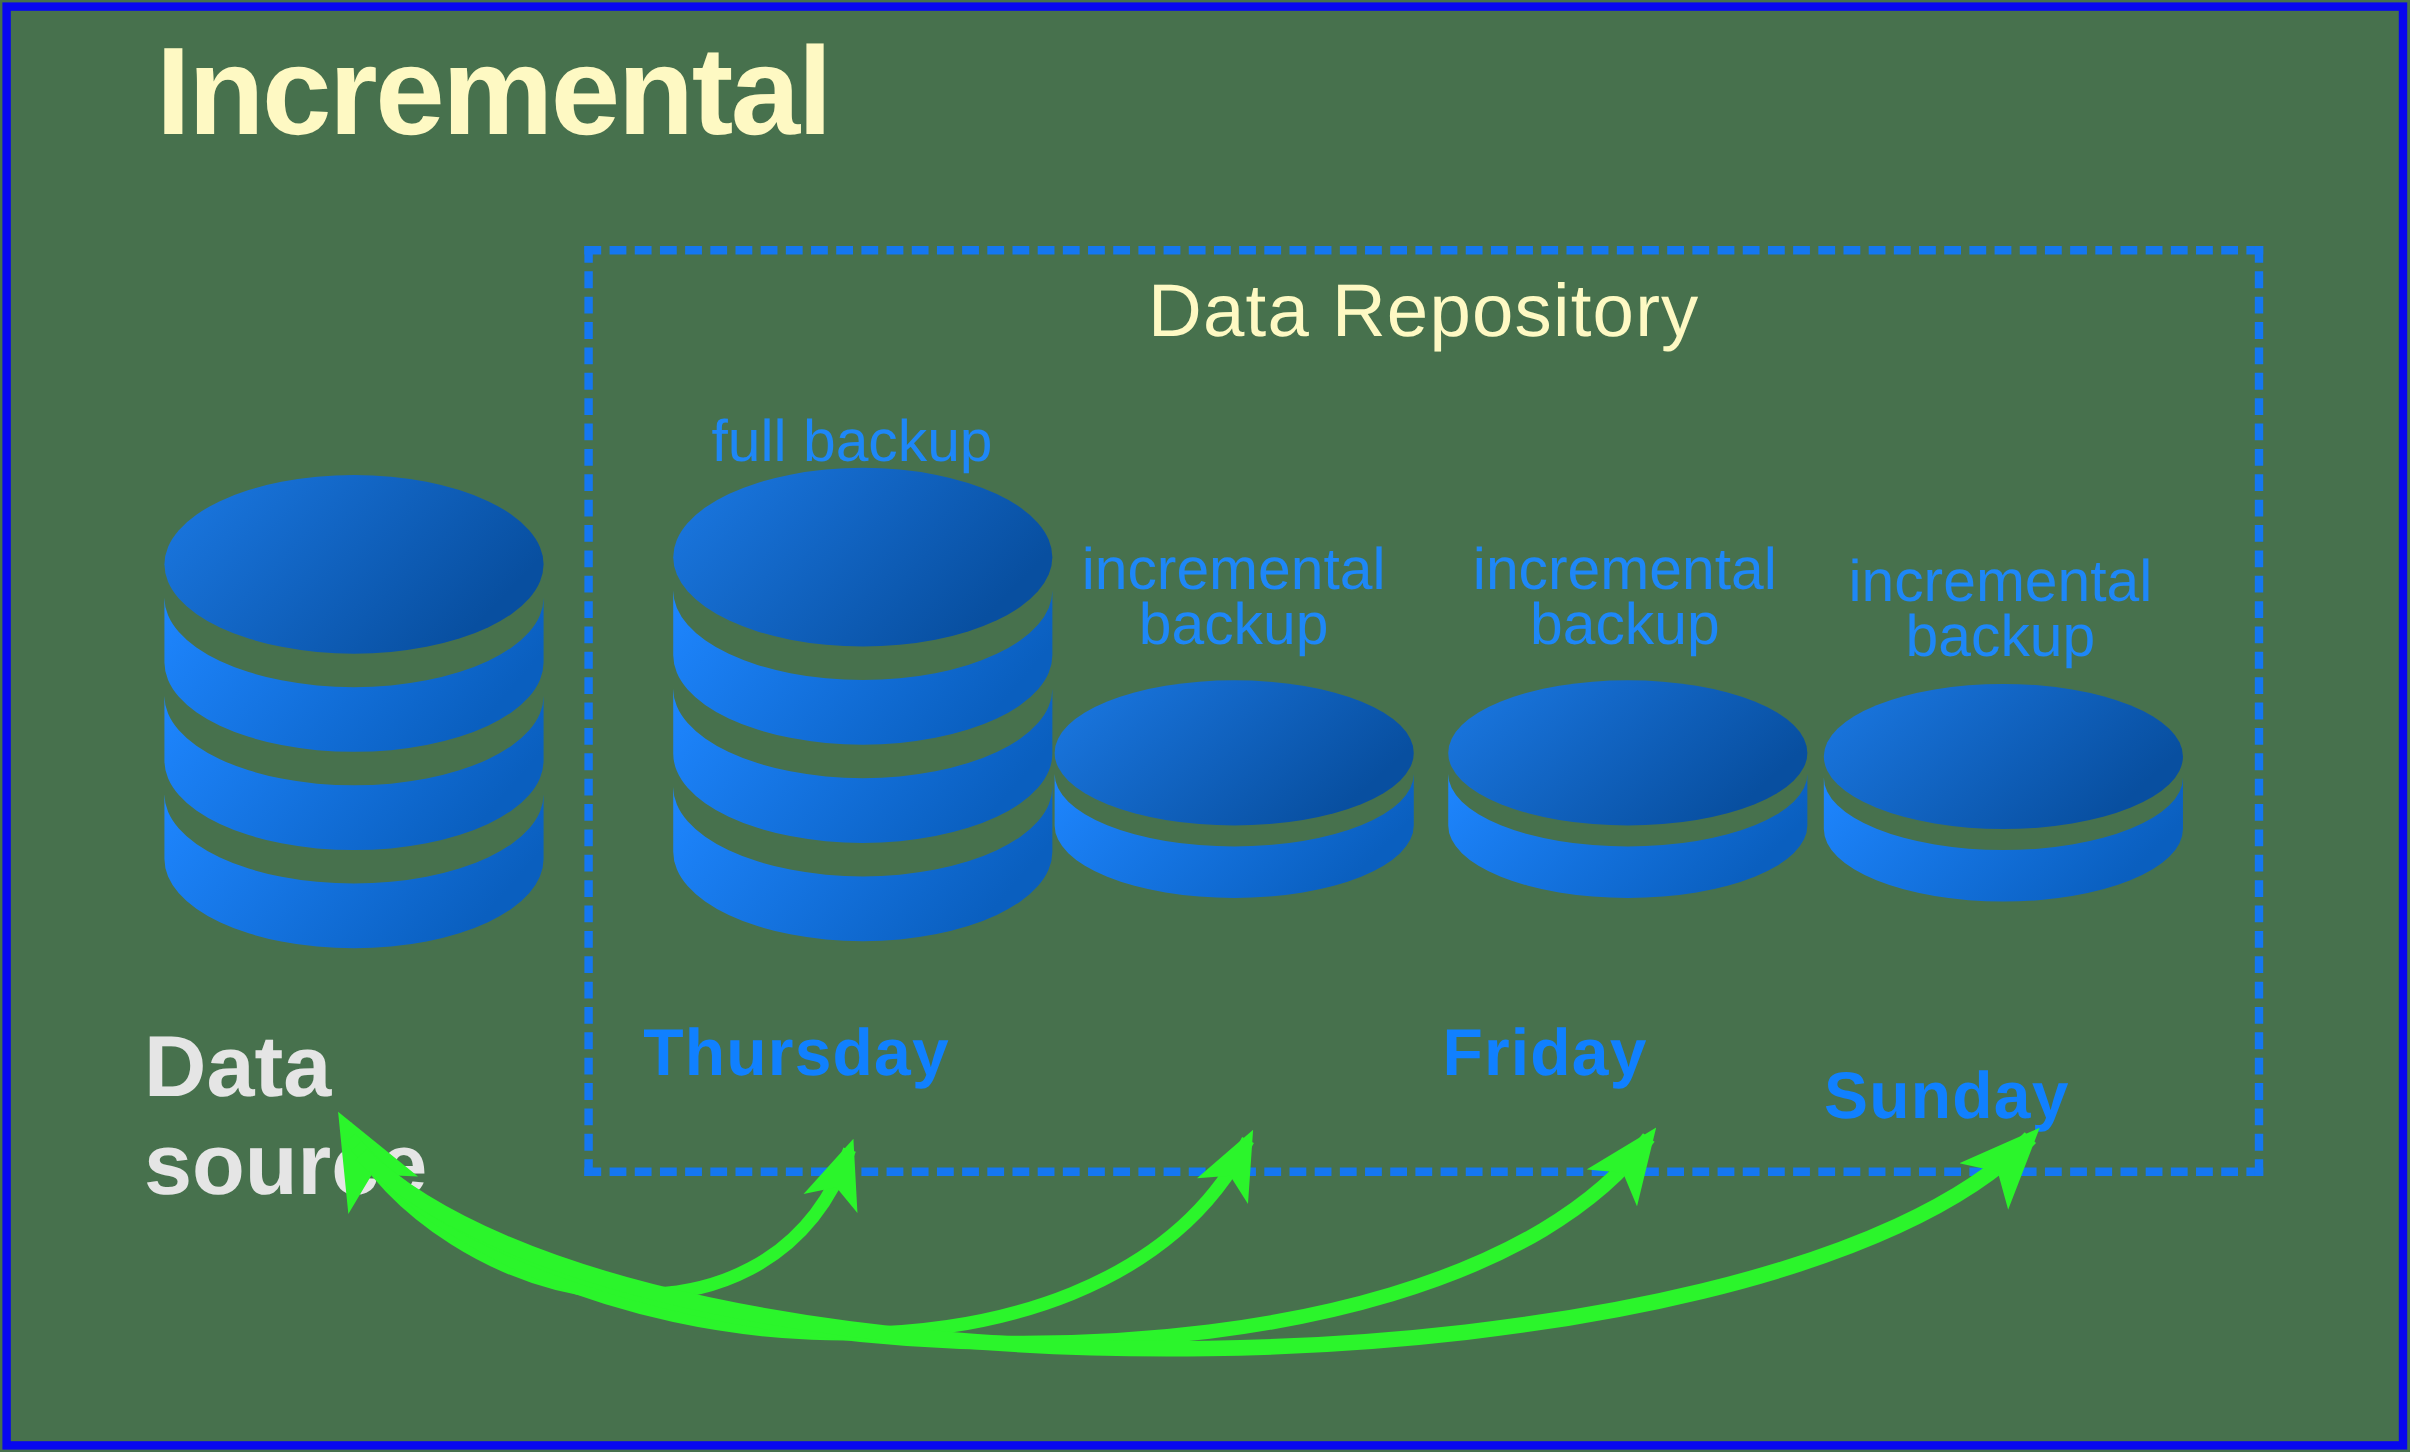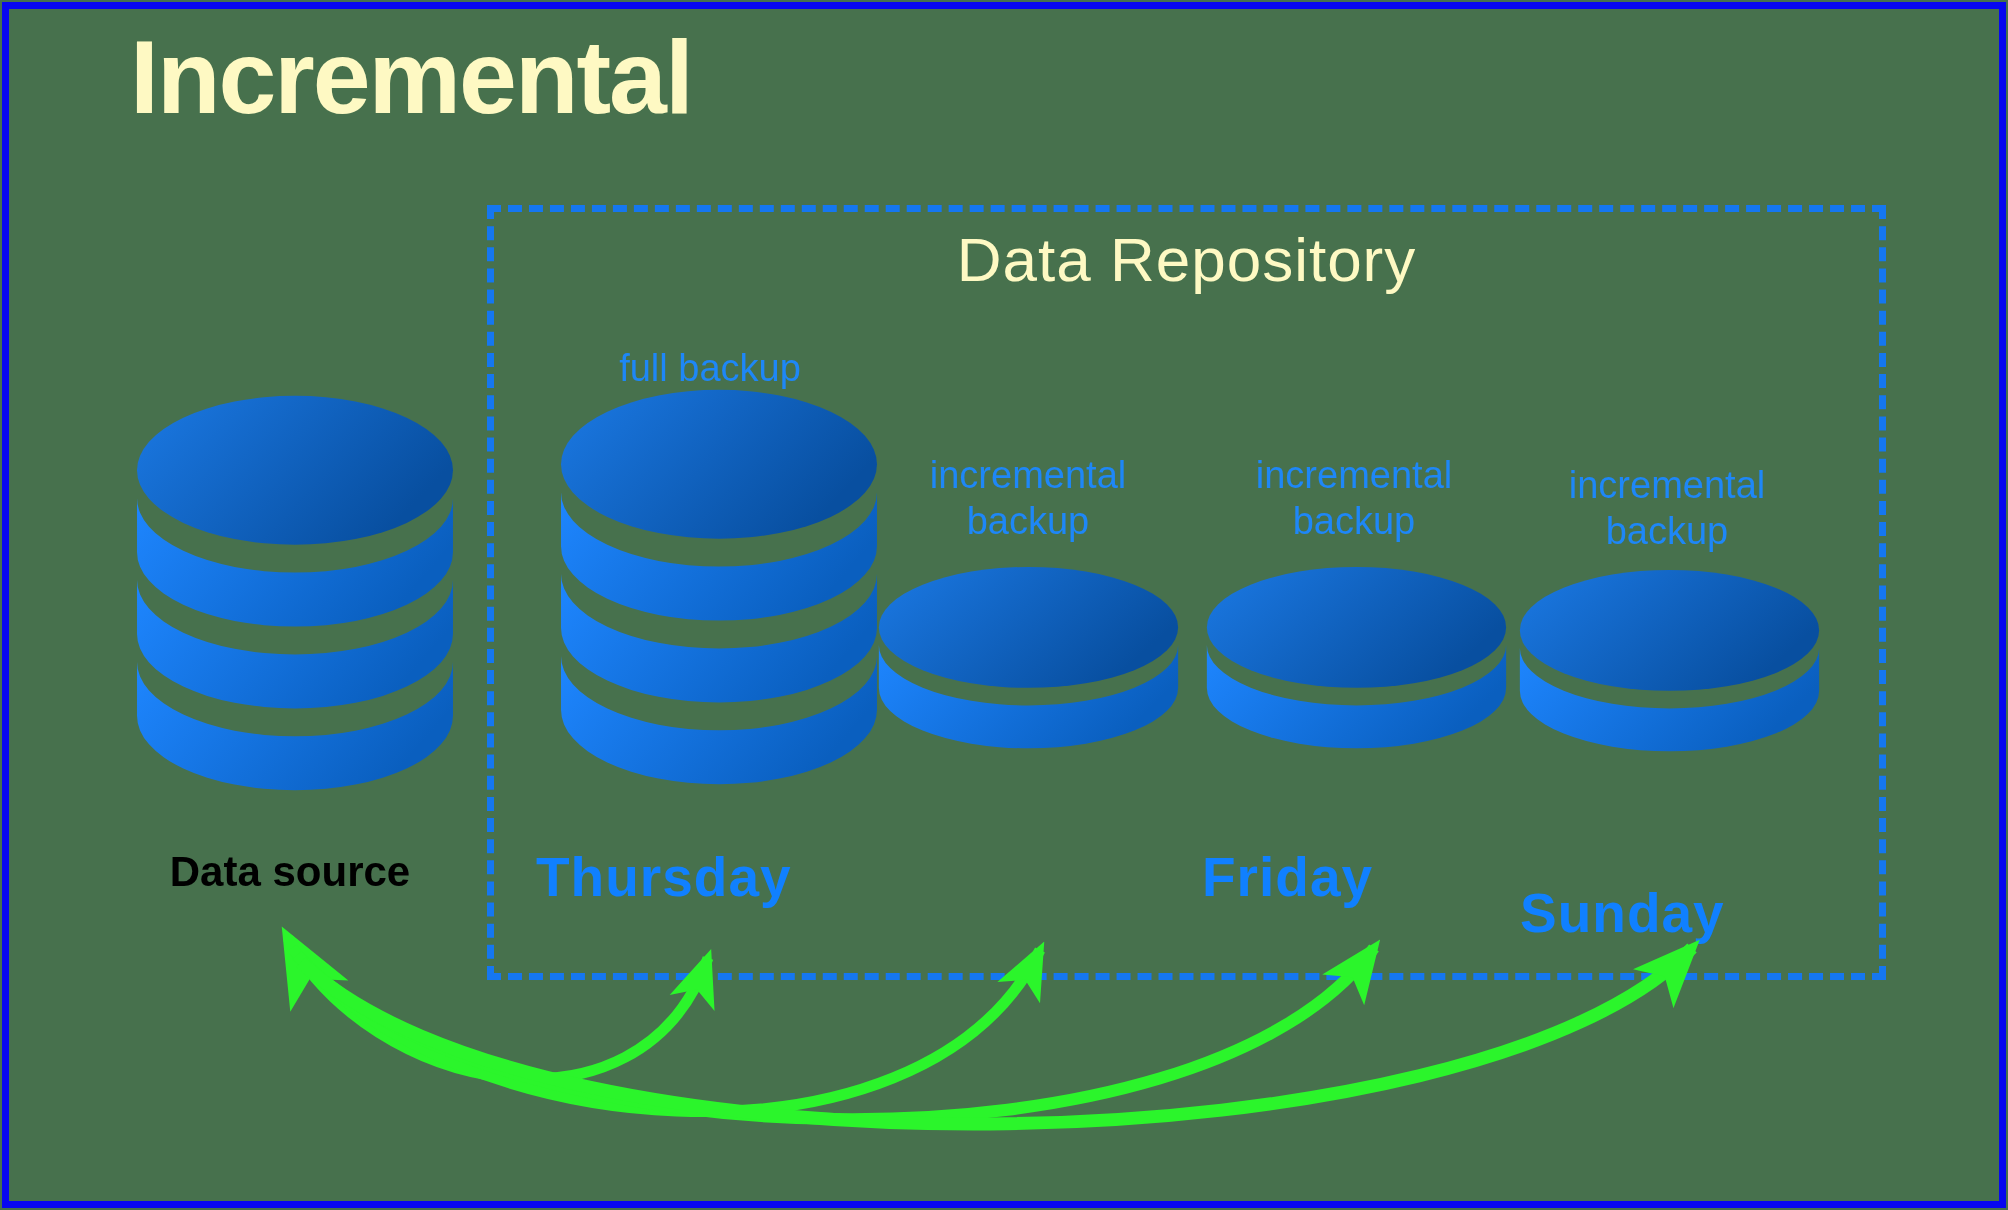--- a/index.html
+++ b/index.html
@@ -45,44 +45,43 @@
     font-size: 62px;
     color: #fef9c3;
     letter-spacing: 1px;
   }
   .db-icon { position: absolute; z-index: 3; }
   .type-label {
     position: absolute;
     z-index: 4;
     width: 300px;
     text-align: center;
-    font-size: 38px;
+    font-size: 49px;
     line-height: 46px;
     color: #1E87F7;
   }
   .day-label {
     position: absolute;
     top: 845px;
     z-index: 4;
     width: 340px;
     text-align: left;
     font-size: 55px;
     font-weight: bold;
     color: #1080FF;
     letter-spacing: 1px;
   }
   .source-label {
     position: absolute;
     top: 848px;
     left: 120px;
     width: 340px;
-    text-align: center;
-    font-size: 42px;
+    font-size: 72px;
     font-weight: bold;
-    color: #000000;
+    color: #e5e5e5;
     z-index: 4;
   }
   .arrows-layer {
     position: absolute;
     inset: 0;
     width: 2008px;
     height: 1210px;
     z-index: 20;
     pointer-events: none;
   }

